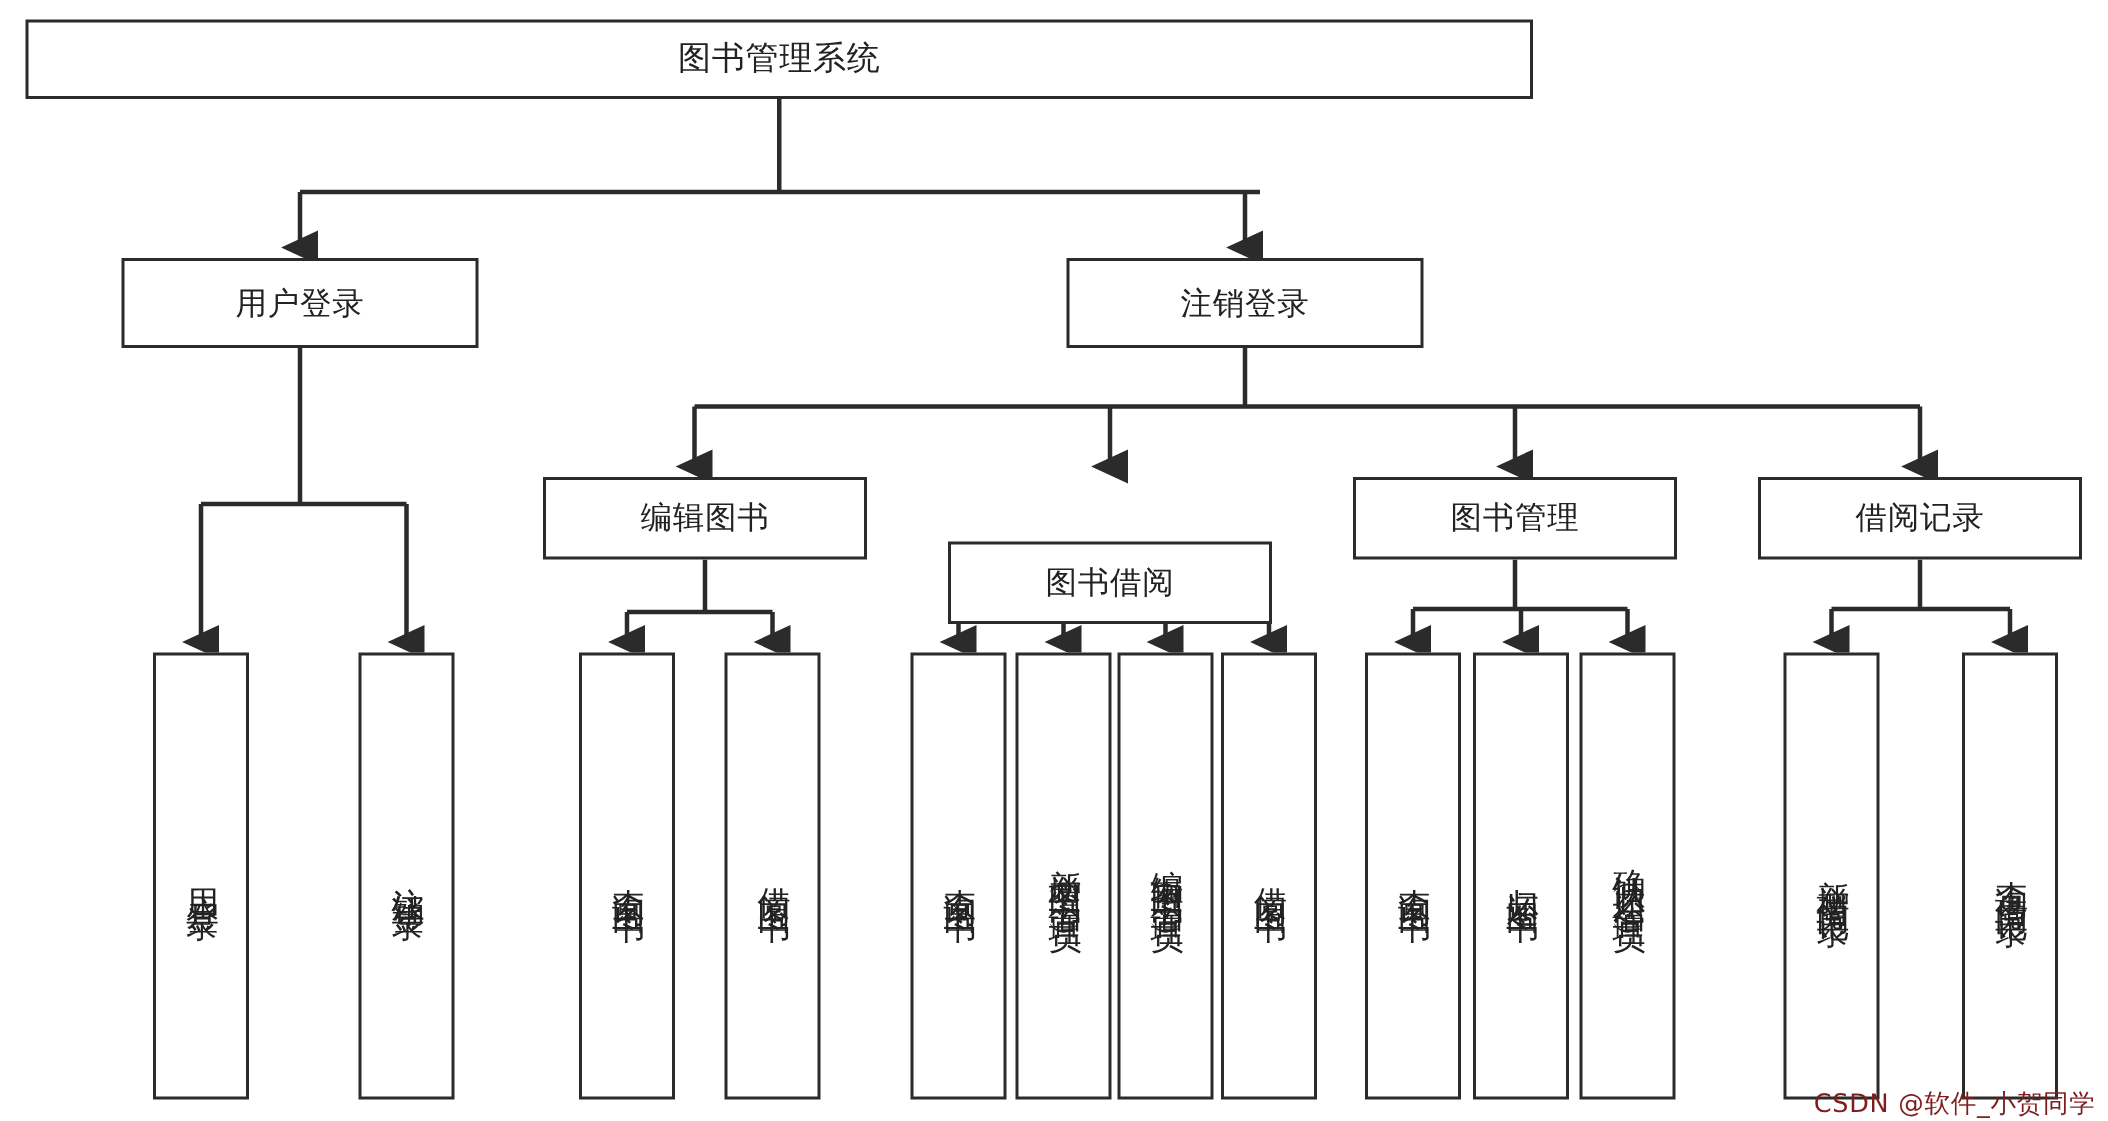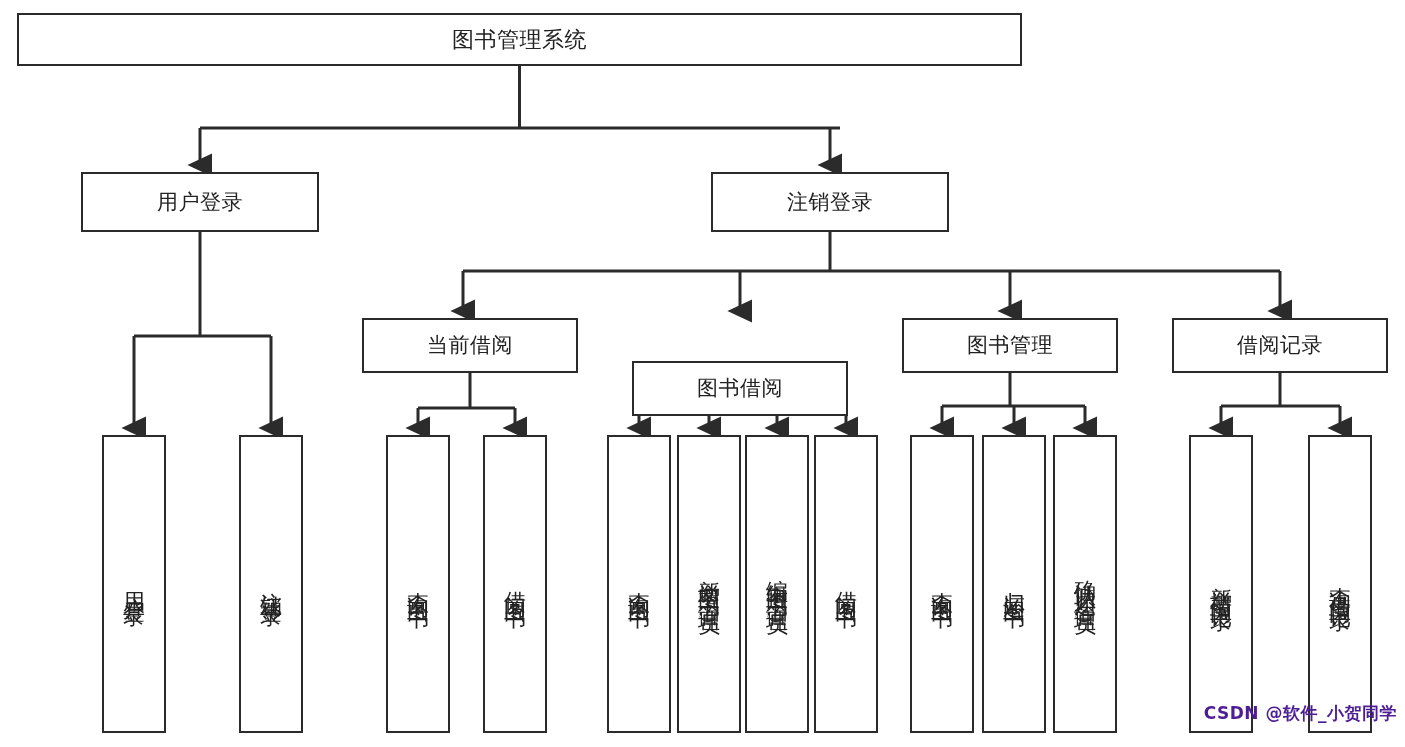--- a/index.html
+++ b/index.html
@@ -60,26 +60,25 @@
     writing-mode: vertical-rl;
     text-orientation: upright;
     font-size: 22px;
     line-height: 1.0;
     letter-spacing: 5px;
     max-height: 100%;
   }
   #watermark {
     position: absolute;
     right: 8px;
-    bottom: 22px;
+    bottom: 0;
     font-size: 17px;
-    color: #4c1d95;
+    color: #7f1d1d;
     white-space: nowrap;
     letter-spacing: 0.5px;
-    font-weight: bold;
   }
 </style>
 </head>
 <body>
 
 <div id="diagram-root">
 
   <svg id="edge-layer" viewBox="0 0 1405 747" width="1405" height="747" xmlns="http://www.w3.org/2000/svg">
     <defs>
       <marker id="arrow" markerWidth="9" markerHeight="9" refX="4.2" refY="4.4" orient="auto" markerUnits="strokeWidth">
@@ -135,21 +134,21 @@
   </div>
 
   <div class="node horiz" style="left:81px; top:172px; width:238px; height:60px;">
     <span class="node-label">用户登录</span>
   </div>
   <div class="node horiz" style="left:711px; top:172px; width:238px; height:60px;">
     <span class="node-label">注销登录</span>
   </div>
 
   <div class="node horiz" style="left:362px; top:318px; width:216px; height:55px;">
-    <span class="node-label">当前借阅</span>
+    <span class="node-label">编辑图书</span>
   </div>
   <div class="node horiz" style="left:632px; top:318px; width:216px; height:55px;margin-top:43px;">
     <span class="node-label">图书借阅</span>
   </div>
   <div class="node horiz" style="left:902px; top:318px; width:216px; height:55px;">
     <span class="node-label">图书管理</span>
   </div>
   <div class="node horiz" style="left:1172px; top:318px; width:216px; height:55px;">
     <span class="node-label">借阅记录</span>
   </div>

